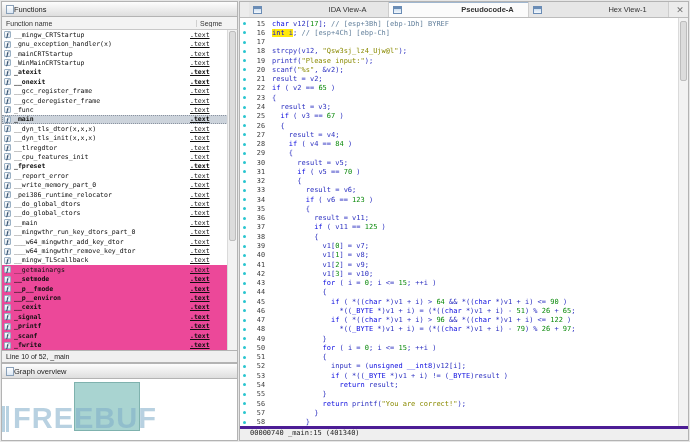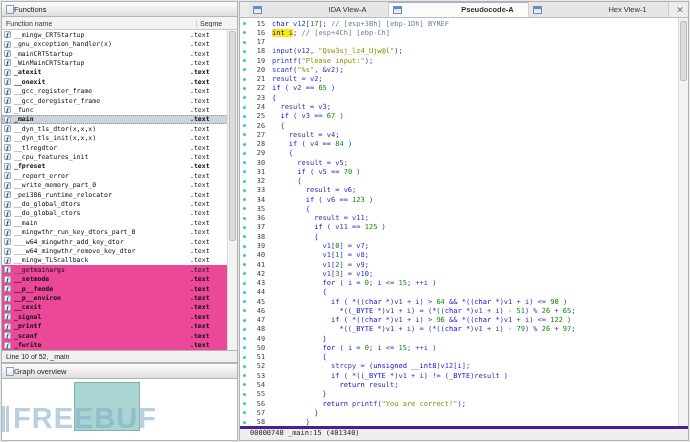--- a/index.html
+++ b/index.html
@@ -21,21 +21,21 @@
   #fn-list{position:absolute;left:0;top:0;right:9px;bottom:0;}
   .fn-row{height:9.41px;display:flex;align-items:center;padding-left:2px;
        font-family:"DejaVu Sans Mono",monospace;font-size:6.5px;color:#101010;box-sizing:border-box;}
   .fn-row.lib{background:#ec4899;}
   .fn-row.sel{background:#ccd3db;outline:1px dotted #8a93a0;outline-offset:-1px;}
   .fn-row.bold{font-weight:bold;}
   .ficon{width:7px;height:7px;border:1px solid #9ab0c4;border-radius:1px;background:linear-gradient(#fefefe,#dce6ef);
        color:#35506e;font:italic bold 6px "DejaVu Serif",serif;display:flex;align-items:center;justify-content:center;
        margin-right:3px;flex:0 0 auto;box-sizing:border-box;}
   .fname{width:176px;overflow:hidden;white-space:nowrap;flex:0 0 auto;}
-  .fseg{flex:1;overflow:hidden;white-space:nowrap;}
+  .fseg{flex:1;overflow:hidden;white-space:nowrap;text-decoration:underline;}
   .scroll-v{position:absolute;top:0;right:0;bottom:0;width:9px;background:#f2f2f2;border-left:1px solid #dadada;}
   .scroll-thumb{position:absolute;left:1px;right:1px;background:#dcdcdc;border:1px solid #bdbdbd;border-radius:2px;}
   .fn-status{height:13px;background:#f0f0f0;border:1px solid #b3b3b3;display:flex;align-items:center;
        padding-left:4px;font-size:7px;color:#222;flex:0 0 auto;box-sizing:border-box;}
   .graph-area{flex:1;background:#ffffff;border:1px solid #b3b3b3;border-top:none;position:relative;box-sizing:border-box;}
   .graph-rect{position:absolute;left:72px;top:3px;width:64px;height:47px;background:#a9d4d1;border:1px solid #7fb2ae;}
 
   
   .right{position:absolute;left:239px;top:1px;width:450px;height:440px;display:flex;flex-direction:column;
        border:1px solid #b3b3b3;background:#fff;box-sizing:border-box;}
@@ -308,21 +308,21 @@
             <span class="ct"><span class="tk-kh">int</span><span class="tk-ph"> i</span><span class="tk-p">; </span><span class="tk-c">// [esp+4Ch] [ebp-Ch]</span></span>
           </div>
           <div class="cl">
             <span class="dot"></span>
             <span class="ln">17</span>
             <span class="ct"></span>
           </div>
           <div class="cl">
             <span class="dot"></span>
             <span class="ln">18</span>
-            <span class="ct"><span class="tk-p">input(v12, </span><span class="tk-s">"Qsw3sj_lz4_Ujw@l"</span><span class="tk-p">);</span></span>
+            <span class="ct"><span class="tk-p">strcpy(v12, </span><span class="tk-s">"Qsw3sj_lz4_Ujw@l"</span><span class="tk-p">);</span></span>
           </div>
           <div class="cl">
             <span class="dot"></span>
             <span class="ln">19</span>
             <span class="ct"><span class="tk-p">printf(</span><span class="tk-s">"Please input:"</span><span class="tk-p">);</span></span>
           </div>
           <div class="cl">
             <span class="dot"></span>
             <span class="ln">20</span>
             <span class="ct"><span class="tk-p">scanf(</span><span class="tk-s">"%s"</span><span class="tk-p">, &amp;v2);</span></span>
@@ -478,21 +478,21 @@
             <span class="ct"><span class="tk-p">            </span><span class="tk-k">for</span><span class="tk-p"> ( i = </span><span class="tk-n">0</span><span class="tk-p">; i &lt;= </span><span class="tk-n">15</span><span class="tk-p">; ++i )</span></span>
           </div>
           <div class="cl">
             <span class="dot"></span>
             <span class="ln">51</span>
             <span class="ct"><span class="tk-p">            {</span></span>
           </div>
           <div class="cl">
             <span class="dot"></span>
             <span class="ln">52</span>
-            <span class="ct"><span class="tk-p">              strcpy = (</span><span class="tk-k">unsigned __int8</span><span class="tk-p">)v12[i];</span></span>
+            <span class="ct"><span class="tk-p">              input = (</span><span class="tk-k">unsigned __int8</span><span class="tk-p">)v12[i];</span></span>
           </div>
           <div class="cl">
             <span class="dot"></span>
             <span class="ln">53</span>
             <span class="ct"><span class="tk-p">              </span><span class="tk-k">if</span><span class="tk-p"> ( *((</span><span class="tk-k">_BYTE</span><span class="tk-p"> *)v1 + i) != (</span><span class="tk-k">_BYTE</span><span class="tk-p">)result )</span></span>
           </div>
           <div class="cl">
             <span class="dot"></span>
             <span class="ln">54</span>
             <span class="ct"><span class="tk-p">                </span><span class="tk-k">return</span><span class="tk-p"> result;</span></span>

